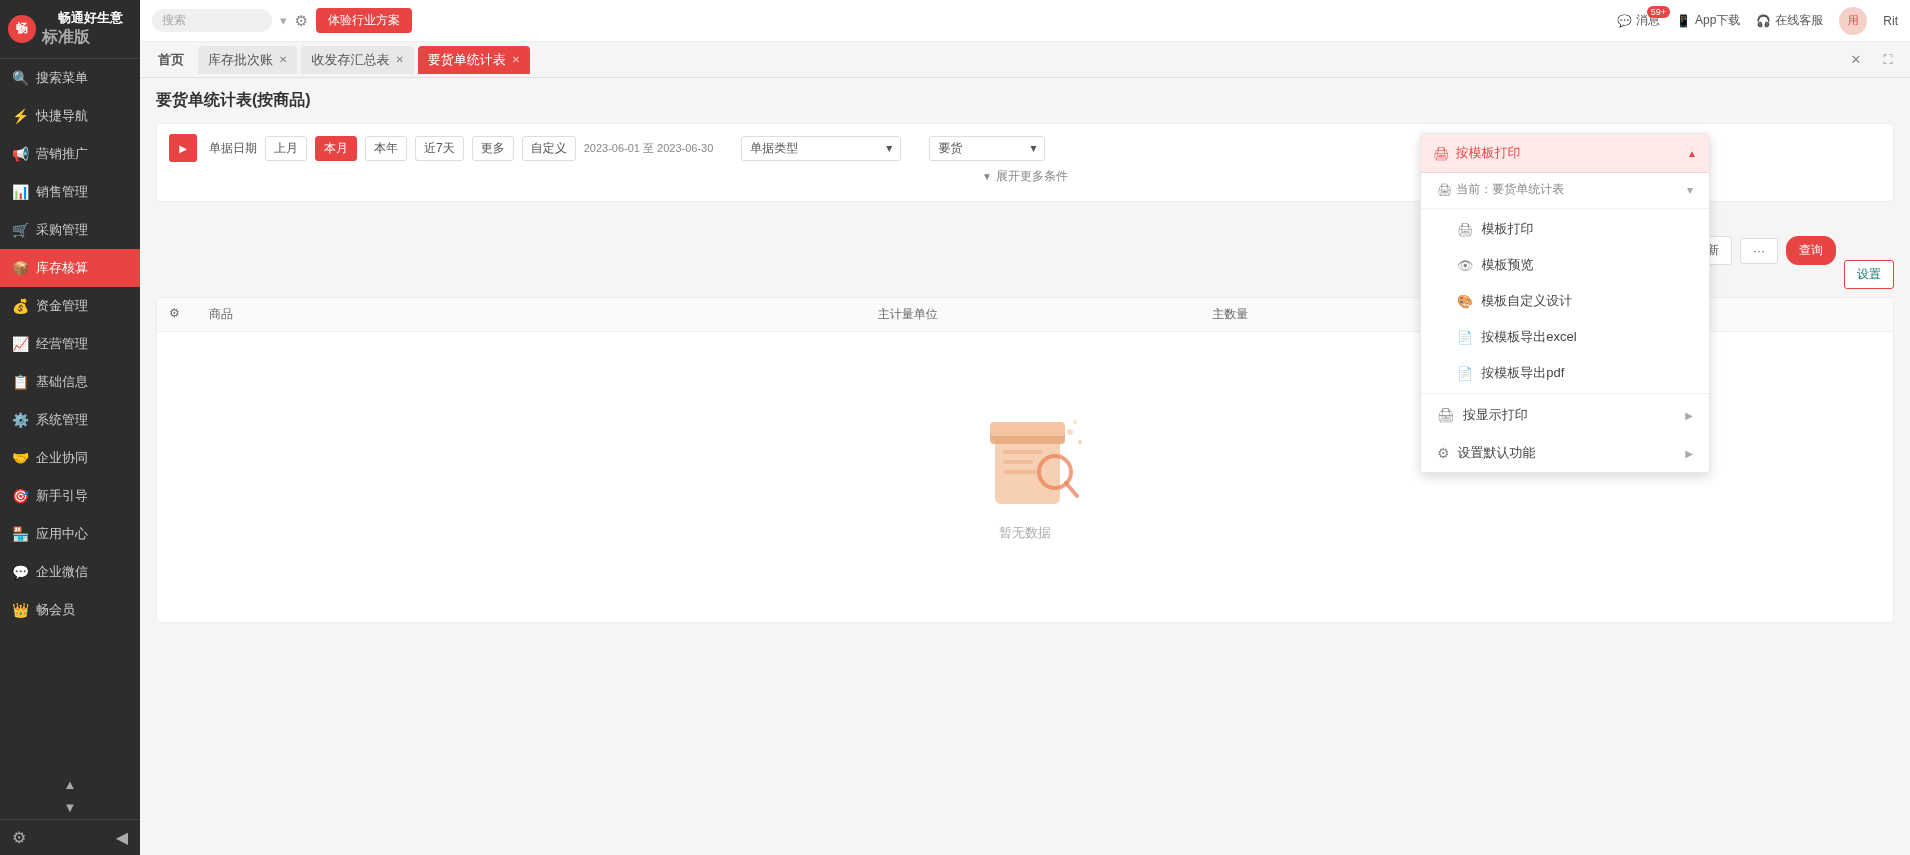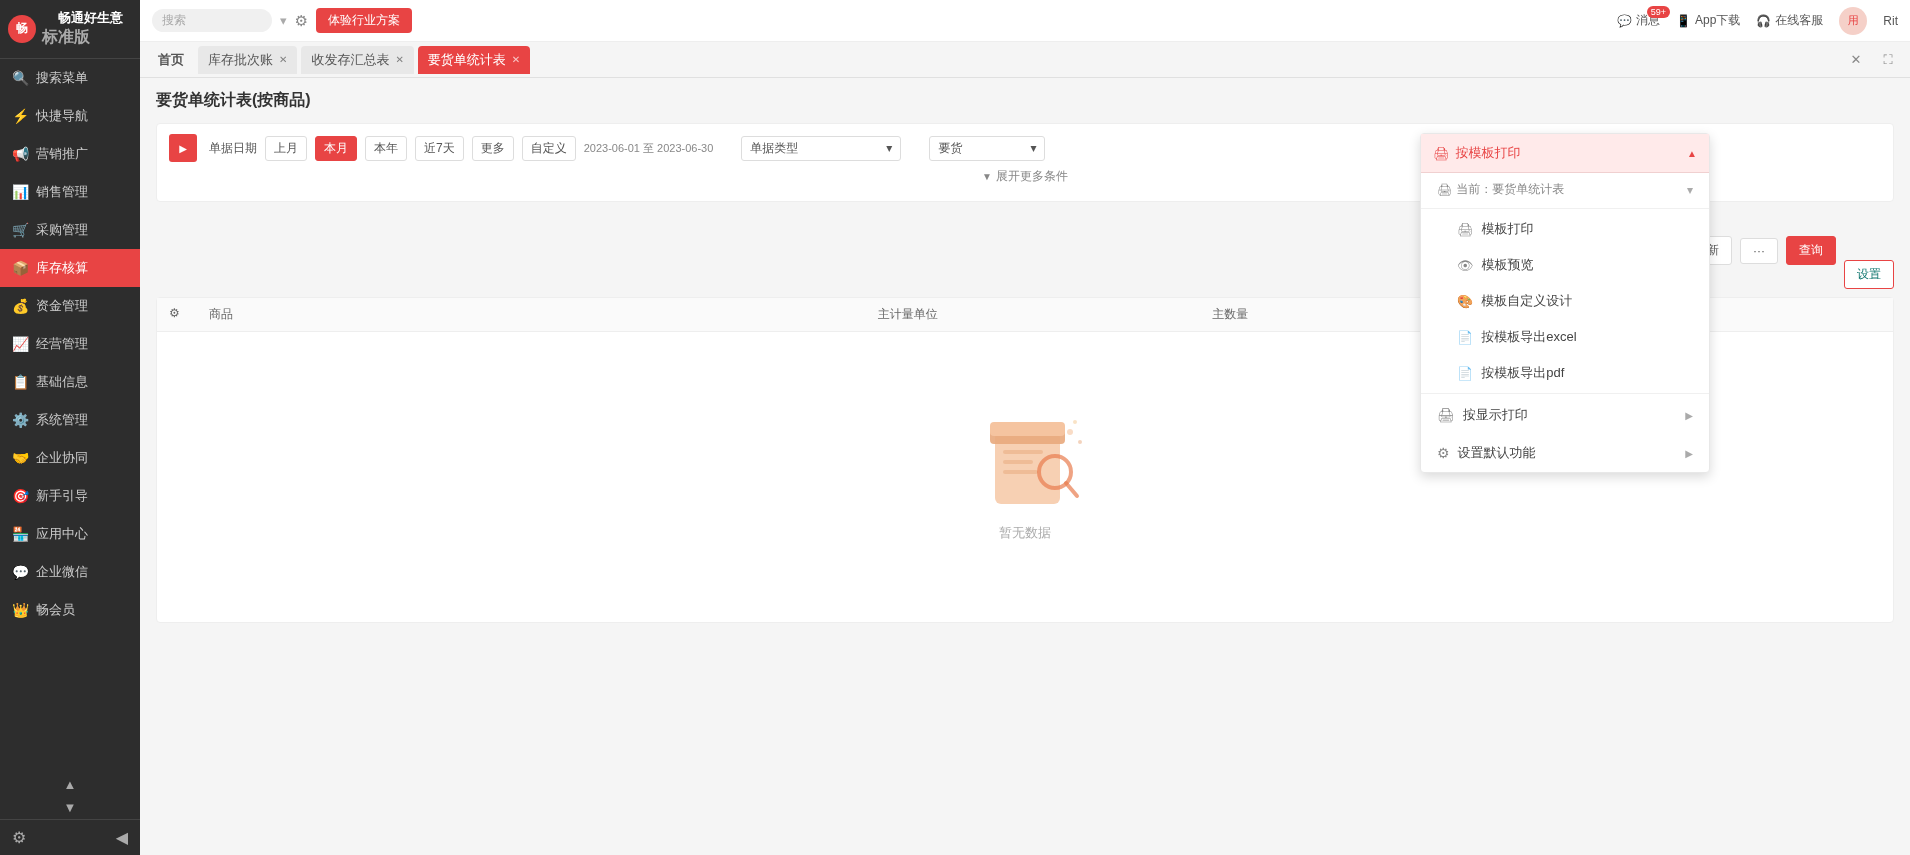--- a/index.html
+++ b/index.html
@@ -162,21 +162,21 @@
     .action-bar {
       display: flex; align-items: center; justify-content: flex-end;
       gap: 8px; margin-bottom: 8px;
     }
     .action-btn {
       padding: 5px 12px; border-radius: 3px;
       border: 1px solid #ddd; background: #fff;
       font-size: 12px; cursor: pointer; color: #555;
       display: flex; align-items: center; gap: 4px;
     }
-    .action-btn.query { background: #e84444; color: #fff; border-color: #e84444; }
+    .action-btn.query { background: #e84444; color: #fff; border-color: #e84444; border-radius: 12px; }
     .action-btn.settings { border-color: #e84444; color: #0f766e; margin-top: 48px; }
 
     
     .table-wrap { background: #fff; border: 1px solid #eee; border-radius: 4px; }
     .table-header {
       display: grid;
       grid-template-columns: 40px 2fr 1fr 1fr 1fr;
       background: #fafafa; border-bottom: 1px solid #eee;
       padding: 8px 12px;
     }

